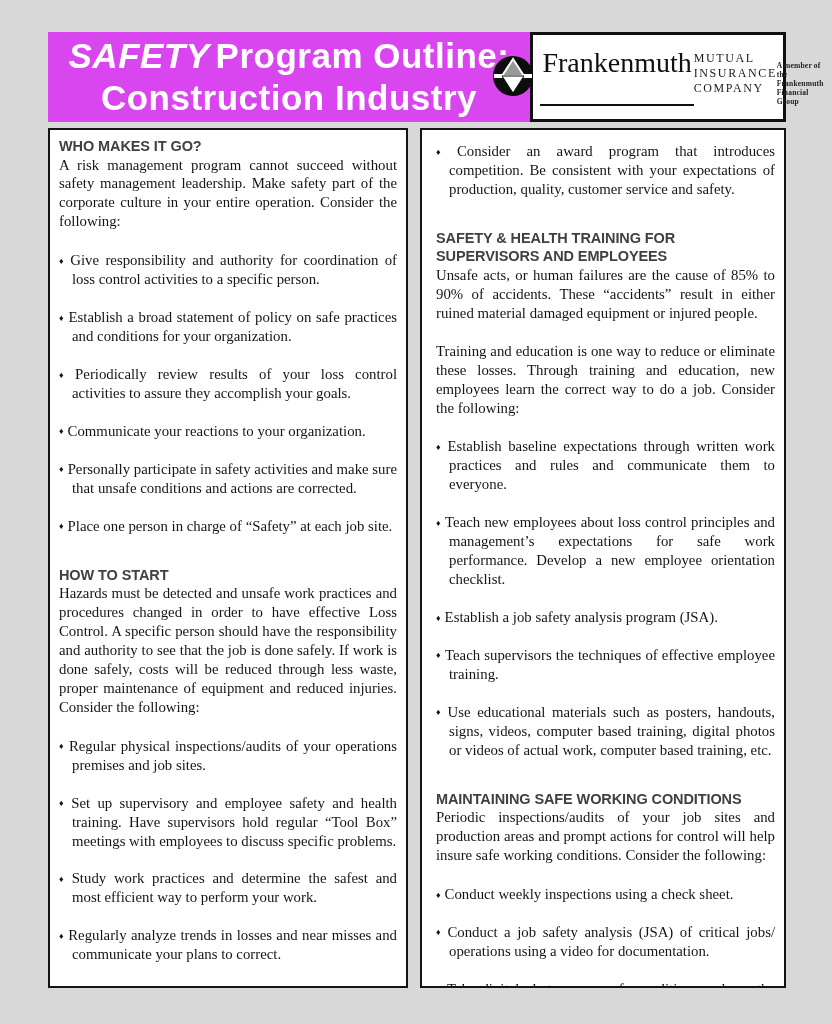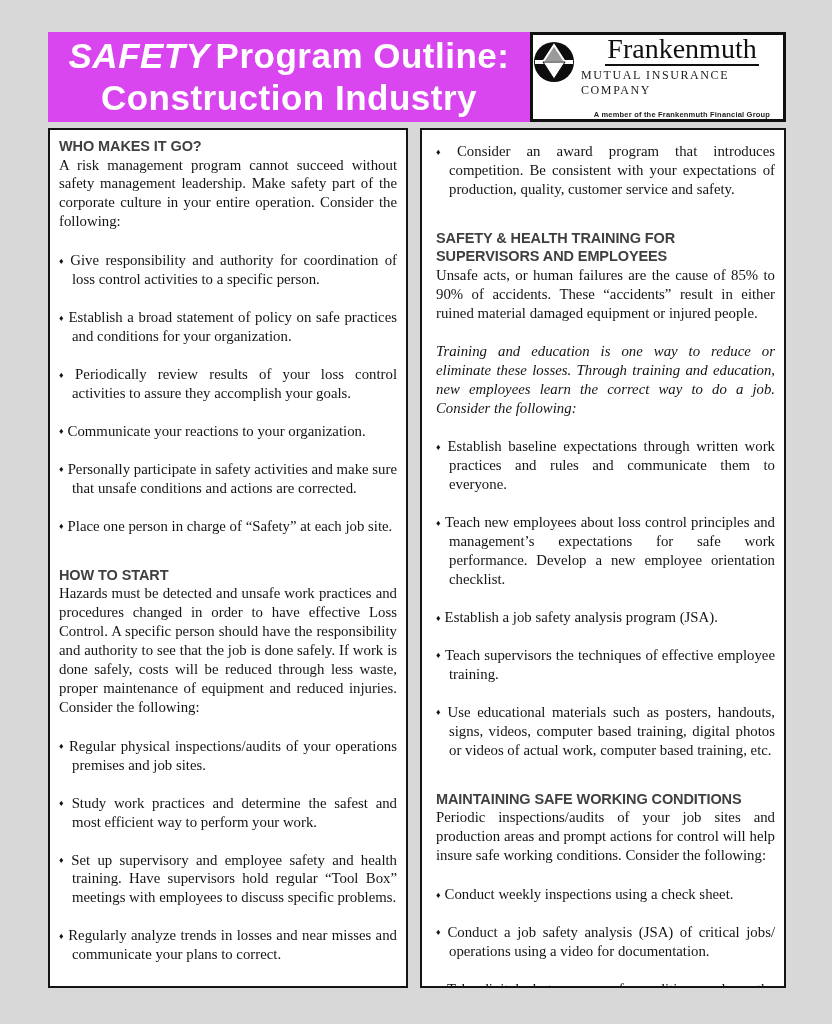--- a/index.html
+++ b/index.html
@@ -25,34 +25,34 @@
   .banner .t-line { font-size:35px; line-height:42px; letter-spacing:0.5px; }
   .banner em { font-style:italic; padding-right:6px; }
 
   .logo-box {
     width:256px; background:#ffffff;
     border:3px solid #101010; box-sizing:border-box;
     display:flex; align-items:center; justify-content:center;
   }
   .logo-inner { display:flex; align-items:flex-start; gap:6px; }
   .logo-mark { margin-top:6px; }
-  .logo-text { display:flex; flex-direction:column; align-items:center; }
+  .logo-text { display:flex; flex-direction:row; }
   .logo-name {
     font-family:"Liberation Serif", serif;
     font-size:28px; line-height:28px; color:#101010;
     border-bottom:2px solid #101010;
     padding:0 2px 1px 2px;
   }
   .logo-sub {
     font-family:"Liberation Serif", serif;
     font-size:12px; letter-spacing:1.6px; color:#1a1a1a;
     margin-top:2px;
   }
   .logo-tag {
-    font-family:Liberation Sans, sans-serif;
+    font-family:Liberation Serif, serif;
     font-size:7.5px; font-weight:bold; color:#222;
     margin-top:12px; letter-spacing:0.2px;
   }
 
   
   .cols { display:flex; gap:12px; margin-top:6px; }
   .col {
     background:#ffffff;
     border:2px solid #141414;
     box-sizing:border-box;
@@ -65,21 +65,21 @@
   .col.right { width:366px;padding-left:14px; }
 
   h3.sec-h {
     font-family:"Liberation Sans", sans-serif;
     font-weight:bold; font-size:14.5px; line-height:1.28;
     margin:0; letter-spacing:-0.1px; color:#404040;
   }
   .sec { margin-top:30px; }
   .sec.first { margin-top:0; }
   p.para { margin:0; text-align:justify; }
-  p.para + p.para { margin-top:19px;font-style:italic; }
+  p.para + p.para { margin-top:19px; }
   ul.blist { list-style:none; margin:20px 0 0 0; padding:0; }
   ul.blist.lead { margin-top:5px; }
   ul.blist li {
     padding-left:13px; text-indent:-13px;
     margin:0 0 19px 0; text-align:justify;
   }
   ul.blist li:last-child { margin-bottom:0; }
   .blt { font-size:9px; padding-right:4px; vertical-align:1.5px; }
 </style>
 </head>
@@ -129,22 +129,22 @@
           <li><span class="blt">♦</span><span>Personally participate in safety activities and make sure that unsafe conditions and actions are corrected.</span></li>
           <li><span class="blt">♦</span><span>Place one person in charge of “Safety” at each job site.</span></li>
         </ul>
       </div>
 
       <div class="sec">
         <h3 class="sec-h">HOW TO START</h3>
         <p class="para">Hazards must be detected and unsafe work practices and procedures changed in order to have effective Loss Control.  A specific person should have the responsibility and authority to see that the job is done safely.  If work is done safely, costs will be reduced through less waste, proper maintenance of equipment and reduced injuries.  Consider the following:</p>
         <ul class="blist">
           <li><span class="blt">♦</span><span>Regular physical inspections/audits of your operations premises and job sites.</span></li>
+          <li><span class="blt">♦</span><span>Set up supervisory and employee safety and health training.  Have supervisors hold regular “Tool Box” meetings with employees to discuss specific problems.</span></li>
           <li><span class="blt">♦</span><span>Study work practices and determine the safest and most efficient way to perform your work.</span></li>
-          <li><span class="blt">♦</span><span>Set up supervisory and employee safety and health training.  Have supervisors hold regular “Tool Box” meetings with employees to discuss specific problems.</span></li>
           <li><span class="blt">♦</span><span>Regularly analyze trends in losses and near misses and communicate your plans to correct.</span></li>
         </ul>
       </div>
 
     </div>
 
     <div class="col right">
 
       <ul class="blist lead">
         <li><span class="blt">♦</span><span>Consider an award program that introduces competition.  Be consistent with your expectations of production, quality, customer service and safety.</span></li>

